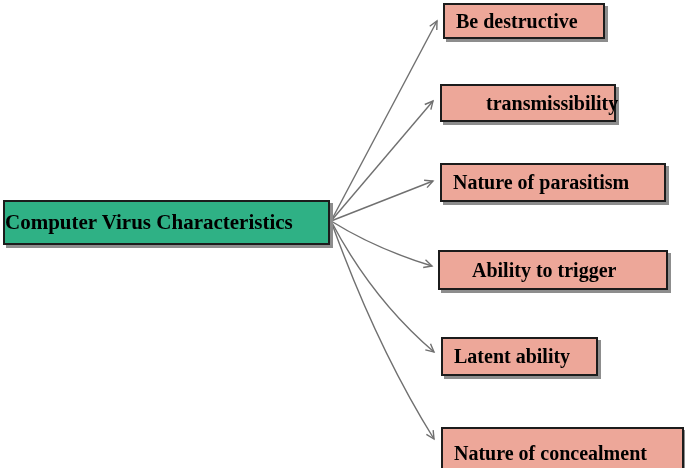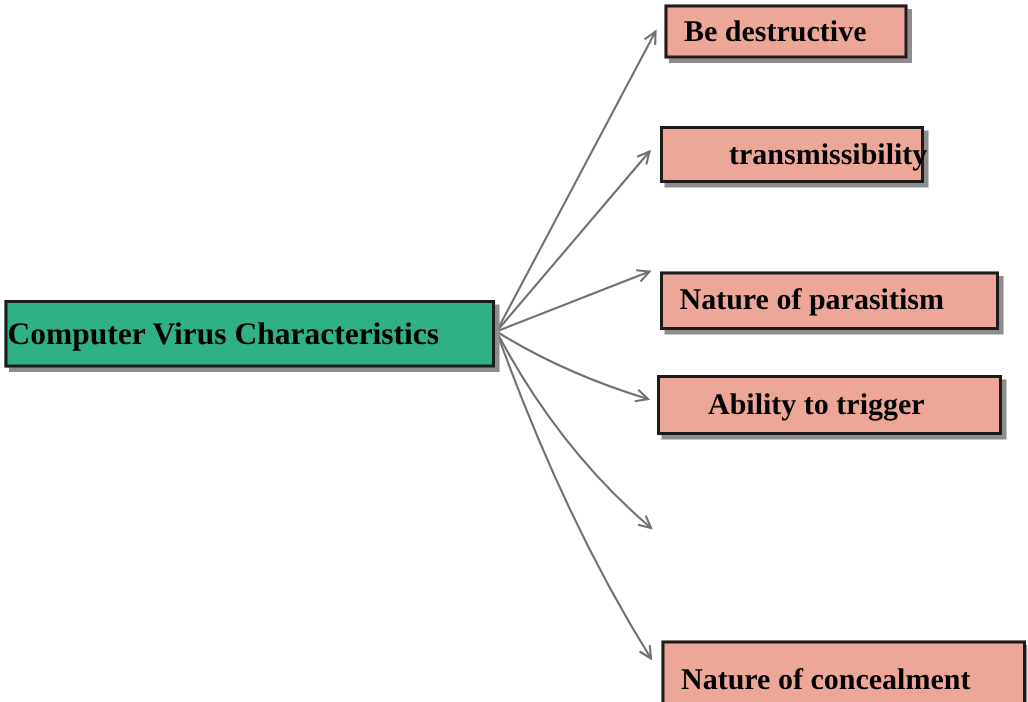--- a/index.html
+++ b/index.html
@@ -44,21 +44,21 @@
     font-size: 21px;
   }
   .node {
     background: #EDA799;
     justify-content: flex-start;
     padding-left: 11px;
     font-size: 20px;
   }
   .n1 { left: 443px; top: 3px;   width: 162px; height: 36px; }
   .n2 { left: 440px; top: 84px;  width: 176px; height: 38px; padding-left: 44px; }
-  .n3 { left: 440px; top: 163px; width: 226px; height: 39px; margin-top: 18px; }
+  .n3 { left: 440px; top: 163px; width: 226px; height: 39px; }
   .n4 { left: 438px; top: 250px; width: 230px; height: 40px; padding-left: 32px; }
   .n5 { left: 441px; top: 337px; width: 157px; height: 39px; }
   .n6 { left: 441px; top: 427px; width: 243px; height: 52px; }
 </style>
 </head>
 <body>
 
 <div class="canvas">
 
   <svg class="arrow-layer" width="685" height="468" viewBox="0 0 685 468" xmlns="http://www.w3.org/2000/svg">
@@ -90,18 +90,21 @@
   </div>
 
   <div class="box node n3">
     <span>Nature of parasitism</span>
   </div>
 
   <div class="box node n4">
     <span>Ability to trigger</span>
   </div>
 
+  <div class="box node n5">
+    <span>Latent ability</span>
+  </div>
 
   <div class="box node n6">
     <span>Nature of concealment</span>
   </div>
 
 </div>
 
 </body></html>

